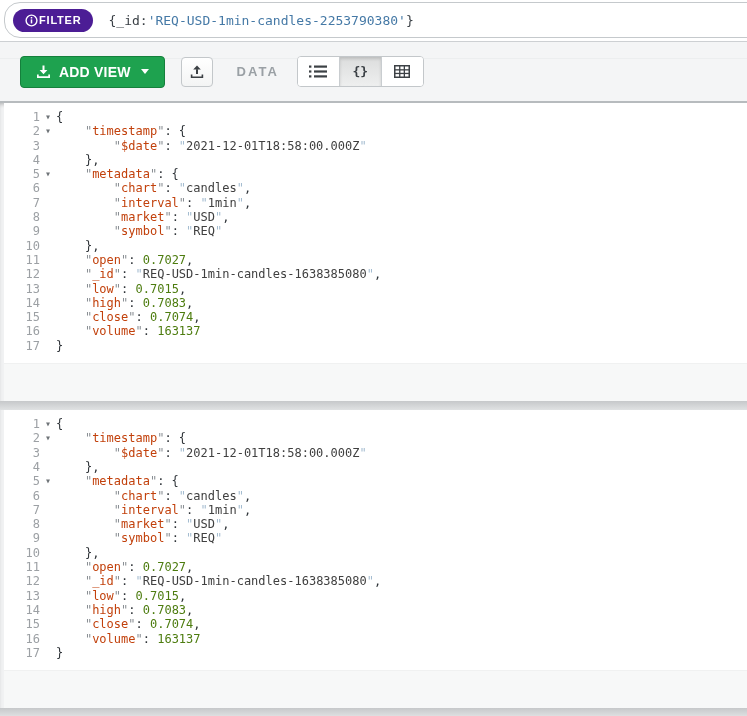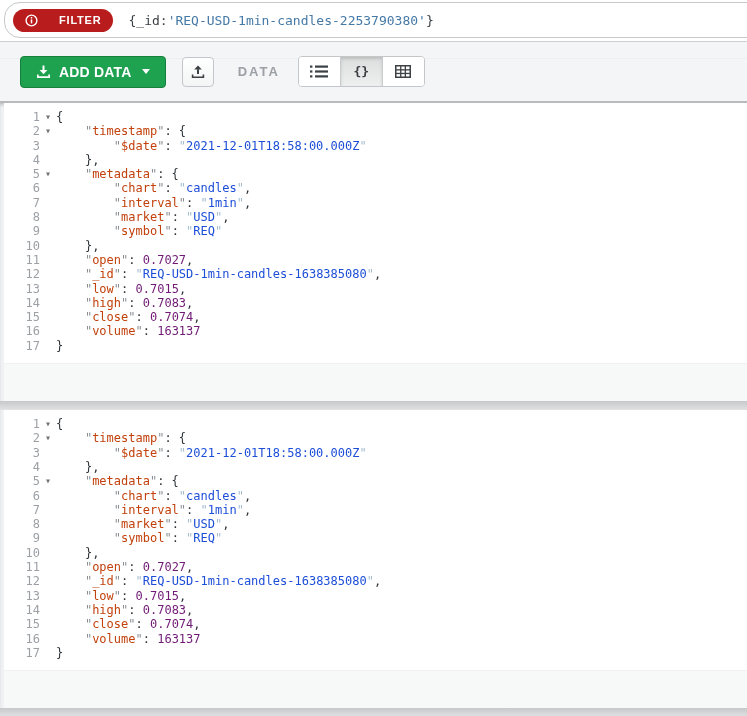--- a/index.html
+++ b/index.html
@@ -4,23 +4,23 @@
 <style>
   * { box-sizing: content-box; margin: 0; padding: 0; }
   html,body { width:747px; height:716px; overflow:hidden; background:#fff;
     font-family:"Liberation Sans", sans-serif; }
 
   
   .filter-row { height:41px; background:#fff; position:relative; }
   .filter-input { position:absolute; left:4px; right:-16px; top:2px; height:34px;
     border:1px solid #c5c9cc; border-radius:16px; background:#fff;
     display:flex; align-items:center; }
-  .filter-pill { margin-left:8px; height:23px; border-radius:12px; background:#b91c1c;
+  .filter-pill { margin-left:8px; height:23px; border-radius:12px; background:#4c1d95;
     color:#fff; font-weight:bold; font-size:11px; letter-spacing:.8px;
-    display:flex; align-items:center; gap:21px; padding:0 12px; flex:none; }
+    display:flex; align-items:center; gap:1px; padding:0 12px; flex:none; }
   .filter-query { margin-left:15px; font-family:"DejaVu Sans Mono", monospace;
     font-size:13px; color:#3a4046; white-space:pre; }
   .fq-str { color:#4579a6; }
 
   
   .toolbar { height:59px; background:#f4f5f6; border-top:1px solid #cdd0d3;
     border-bottom:2px solid #b7bbbe; display:flex; align-items:center;
     padding-left:20px; position:relative; }
   .toolbar::before { content:""; position:absolute; top:16px; left:0; right:0;
     height:1px; background:#eceeef; }
@@ -52,23 +52,23 @@
   .card { background:#fff; margin-left:4px; }
   .code { padding:7px 0 10px 0; }
   .line { display:flex; height:14.3px; line-height:14.3px;
     font-family:"DejaVu Sans Mono", monospace; font-size:12px; }
   .ln { width:36px; text-align:right; color:#9ca0a4; flex:none; }
   .caret-cell { width:16px; flex:none; text-align:center; font-size:10px;
     color:#6f7478; cursor:pointer; }
   .codetext { white-space:pre; }
   .tk-key { color:#c2410c; }
   .qk { color:#8a8f94; }
-  .tk-str { color:#1d4ed8; }
+  .tk-str { color:#404040; }
   .qs { color:#a4bcd0; }
-  .tk-num { color:#701a75; }
+  .tk-num { color:#4d7c0f; }
   .tk-punc { color:#2f3439; }
   .card-footer { height:37px; background:#f7f8f8; border-top:1px solid #f0f1f1; }
   .band { height:9px; background:linear-gradient(#c6c8ca,#e0e2e3); }
 </style>
 </head>
 <body>
 
 <div class="filter-row">
   <div class="filter-input">
     <div class="filter-pill">
@@ -83,21 +83,21 @@
   </div>
 </div>
 
 <div class="toolbar">
   <button class="btn-add">
     <svg width="15" height="14" viewBox="0 0 15 14">
       <rect x="6.5" y="0.5" width="2" height="5.5" fill="#fff"></rect>
       <polygon points="3.6,5 11.4,5 7.5,9.2" fill="#fff"></polygon>
       <path d="M1 9.5 L1 13 L14 13 L14 9.5 L12.3 9.5 L12.3 11.3 L2.7 11.3 L2.7 9.5 Z" fill="#fff"></path>
     </svg>
-    <span>ADD DATA</span>
+    <span>ADD VIEW</span>
     <span class="caret-down"></span>
   </button>
 
   <button class="btn-export">
     <svg width="14" height="14" viewBox="0 0 14 14">
       <polygon points="3.2,4.6 10.8,4.6 7,0.6" fill="#3c4145"></polygon>
       <rect x="6" y="4.2" width="2" height="4.8" fill="#3c4145"></rect>
       <path d="M0.8 9.5 L0.8 13 L13.2 13 L13.2 9.5 L11.6 9.5 L11.6 11.4 L2.4 11.4 L2.4 9.5 Z" fill="#3c4145"></path>
     </svg>
   </button>

